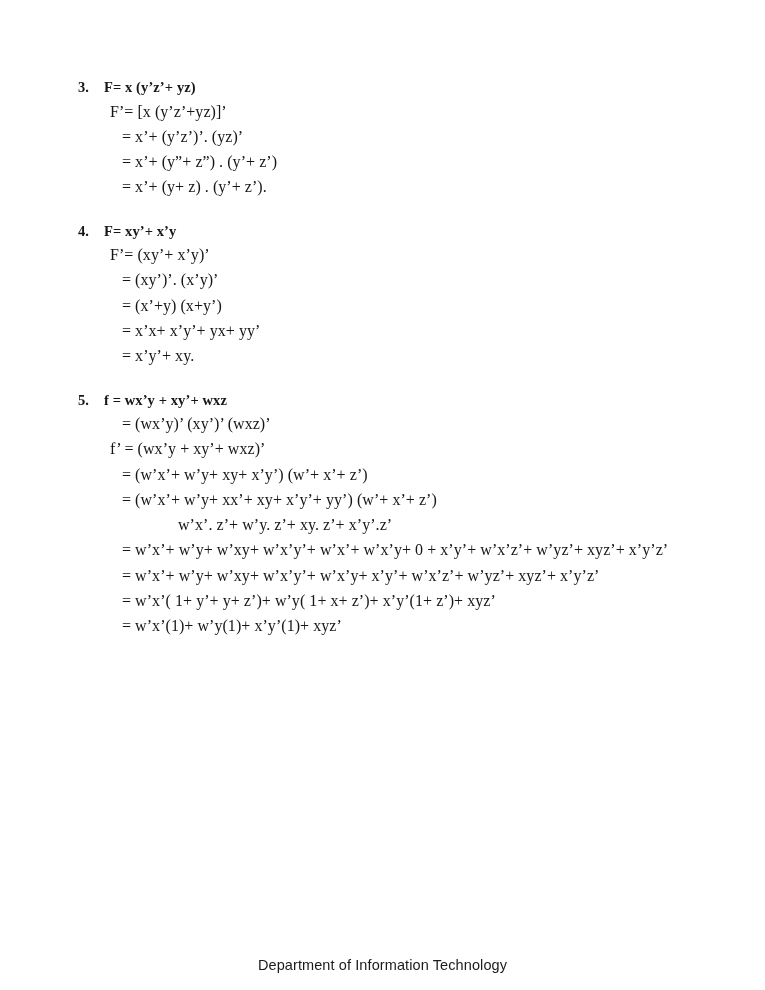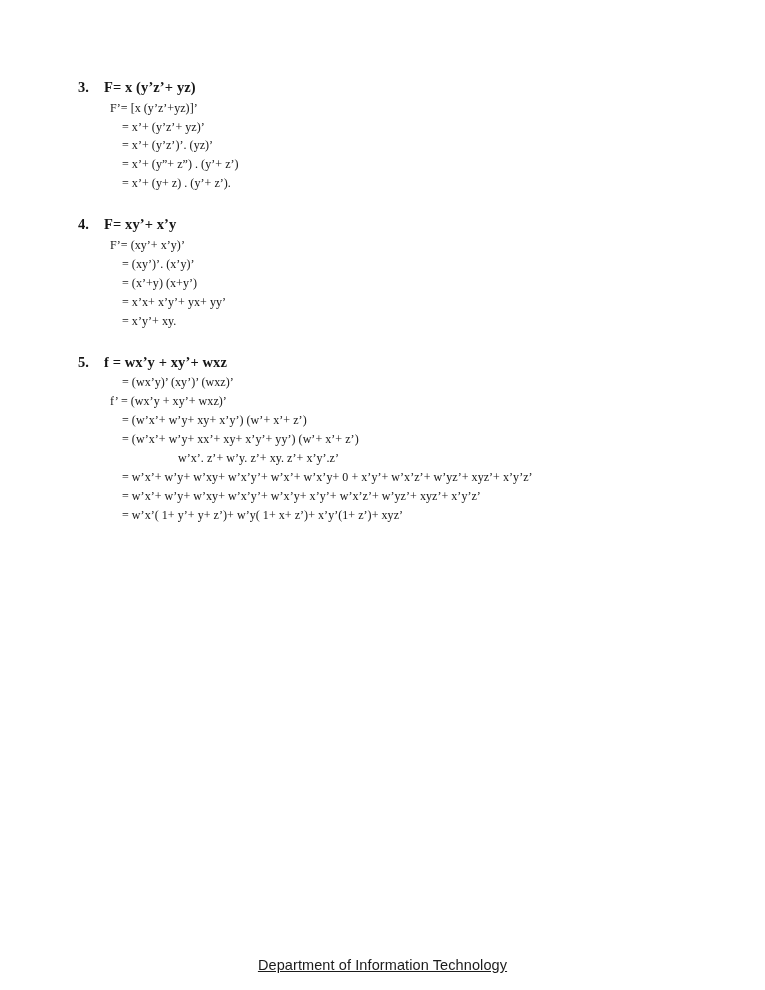--- a/index.html
+++ b/index.html
@@ -49,21 +49,21 @@
   .problem-title {
     font-weight: bold;
     white-space: pre;
   }
 
   .steps {
     margin-top: 1px;
   }
 
   .step {
-    font-size: 12px;
+    font-size: 16px;
     line-height: 1.58;
     white-space: pre;
     letter-spacing: 0.05px;
   }
 
   
   .ind-first  { padding-left: 32px; }   
   .ind-eq     { padding-left: 44px; }   
   .ind-wrap   { padding-left: 100px; }  
 
@@ -71,38 +71,36 @@
   .footer {
     position: absolute;
     left: 0;
     right: 0;
     top: 957px;
     text-align: center;
     font-family: "Liberation Sans", "DejaVu Sans", sans-serif;
     font-size: 14.5px;
     color: #1b1b1b;
     letter-spacing: 0.1px;
-    text-decoration: underline;
   }
 </style>
 </head>
 <body>
 
 <div class="page">
 
   <div class="content">
 
   <div class="problem">
         <div class="problem-head">
           <span class="problem-num">3.</span>
           <span class="problem-title">F= x (y’z’+ yz)</span>
         </div>
         <div class="steps">
           <div class="step ind-first">F’= [x (y’z’+yz)]’</div>
-          <div class="step ind-eq">= x’+ (y’z’+ yz)’</div>
           <div class="step ind-eq">= x’+ (y’z’)’. (yz)’</div>
           <div class="step ind-eq">= x’+ (y”+ z”) . (y’+ z’)</div>
           <div class="step ind-eq">= x’+ (y+ z) . (y’+ z’).</div>
         </div>
       </div>
       <div class="problem">
         <div class="problem-head">
           <span class="problem-num">4.</span>
           <span class="problem-title">F= xy’+ x’y</span>
         </div>
@@ -121,19 +119,20 @@
         </div>
         <div class="steps">
           <div class="step ind-eq">= (wx’y)’ (xy’)’ (wxz)’</div>
           <div class="step ind-first">f’ = (wx’y + xy’+ wxz)’</div>
           <div class="step ind-eq">= (w’x’+ w’y+ xy+ x’y’) (w’+ x’+ z’)</div>
           <div class="step ind-eq">= (w’x’+ w’y+ xx’+ xy+ x’y’+ yy’) (w’+ x’+ z’)</div>
           <div class="step ind-wrap">w’x’. z’+ w’y. z’+ xy. z’+ x’y’.z’</div>
           <div class="step ind-eq">= w’x’+ w’y+ w’xy+ w’x’y’+ w’x’+ w’x’y+ 0 + x’y’+ w’x’z’+ w’yz’+ xyz’+ x’y’z’</div>
           <div class="step ind-eq">= w’x’+ w’y+ w’xy+ w’x’y’+ w’x’y+ x’y’+ w’x’z’+ w’yz’+ xyz’+ x’y’z’</div>
           <div class="step ind-eq">= w’x’( 1+ y’+ y+ z’)+ w’y( 1+ x+ z’)+ x’y’(1+ z’)+ xyz’</div>
+          <div class="step ind-eq">= w’x’(1)+ w’y(1)+ x’y’(1)+ xyz’</div>
         </div>
       </div>
     </div>
 
   <div class="footer">Department of Information Technology</div>
 
 </div>
 
 </body></html>

